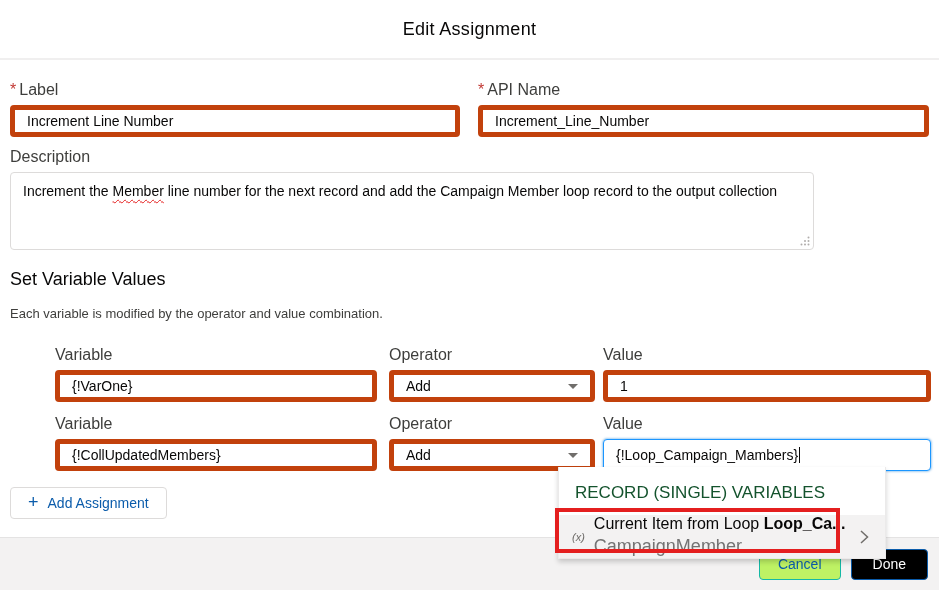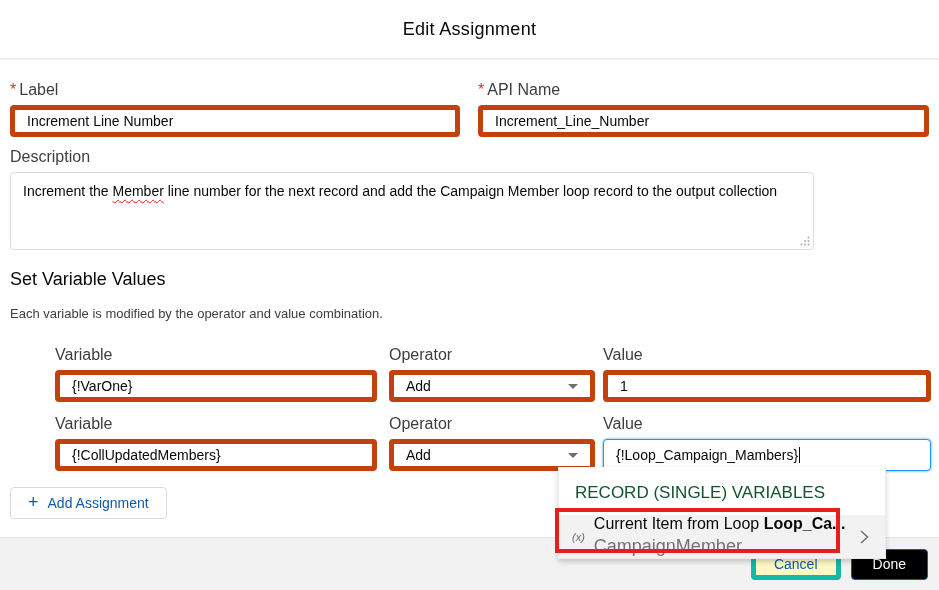--- a/index.html
+++ b/index.html
@@ -77,21 +77,21 @@
   
   .red-box { position:absolute; left:555px; top:508px; width:285px; height:45px;
              border:4px solid #e41f1f; z-index:7; pointer-events:none; }
 
   
   .ftr { position:absolute; left:0; top:537px; width:939px; height:53px; background:#f3f2f2;
          border-top:1px solid #e4e3e3; display:flex; align-items:center; justify-content:flex-end;
          gap:10px; padding-right:11px; z-index:1; }
   .btn { height:31px; border-radius:4px; font-size:14px; display:flex; align-items:center;
          padding:0 18px; cursor:pointer; }
-  .btn-cancel { background:#fef9c3; border:5px solid #14b8a6; color:#0b5cab; }
+  .btn-cancel { background:#bef264; border:1px solid #14b8a6; color:#0b5cab; }
   .btn-done { background:#000000; border:1px solid #0b5cab; color:#fff; padding:0 21px; }
 </style>
 </head>
 <body>
 
 <div class="dialog">
 
   <div class="hdr">
     <div class="hdr-title">Edit Assignment</div>
   </div>

